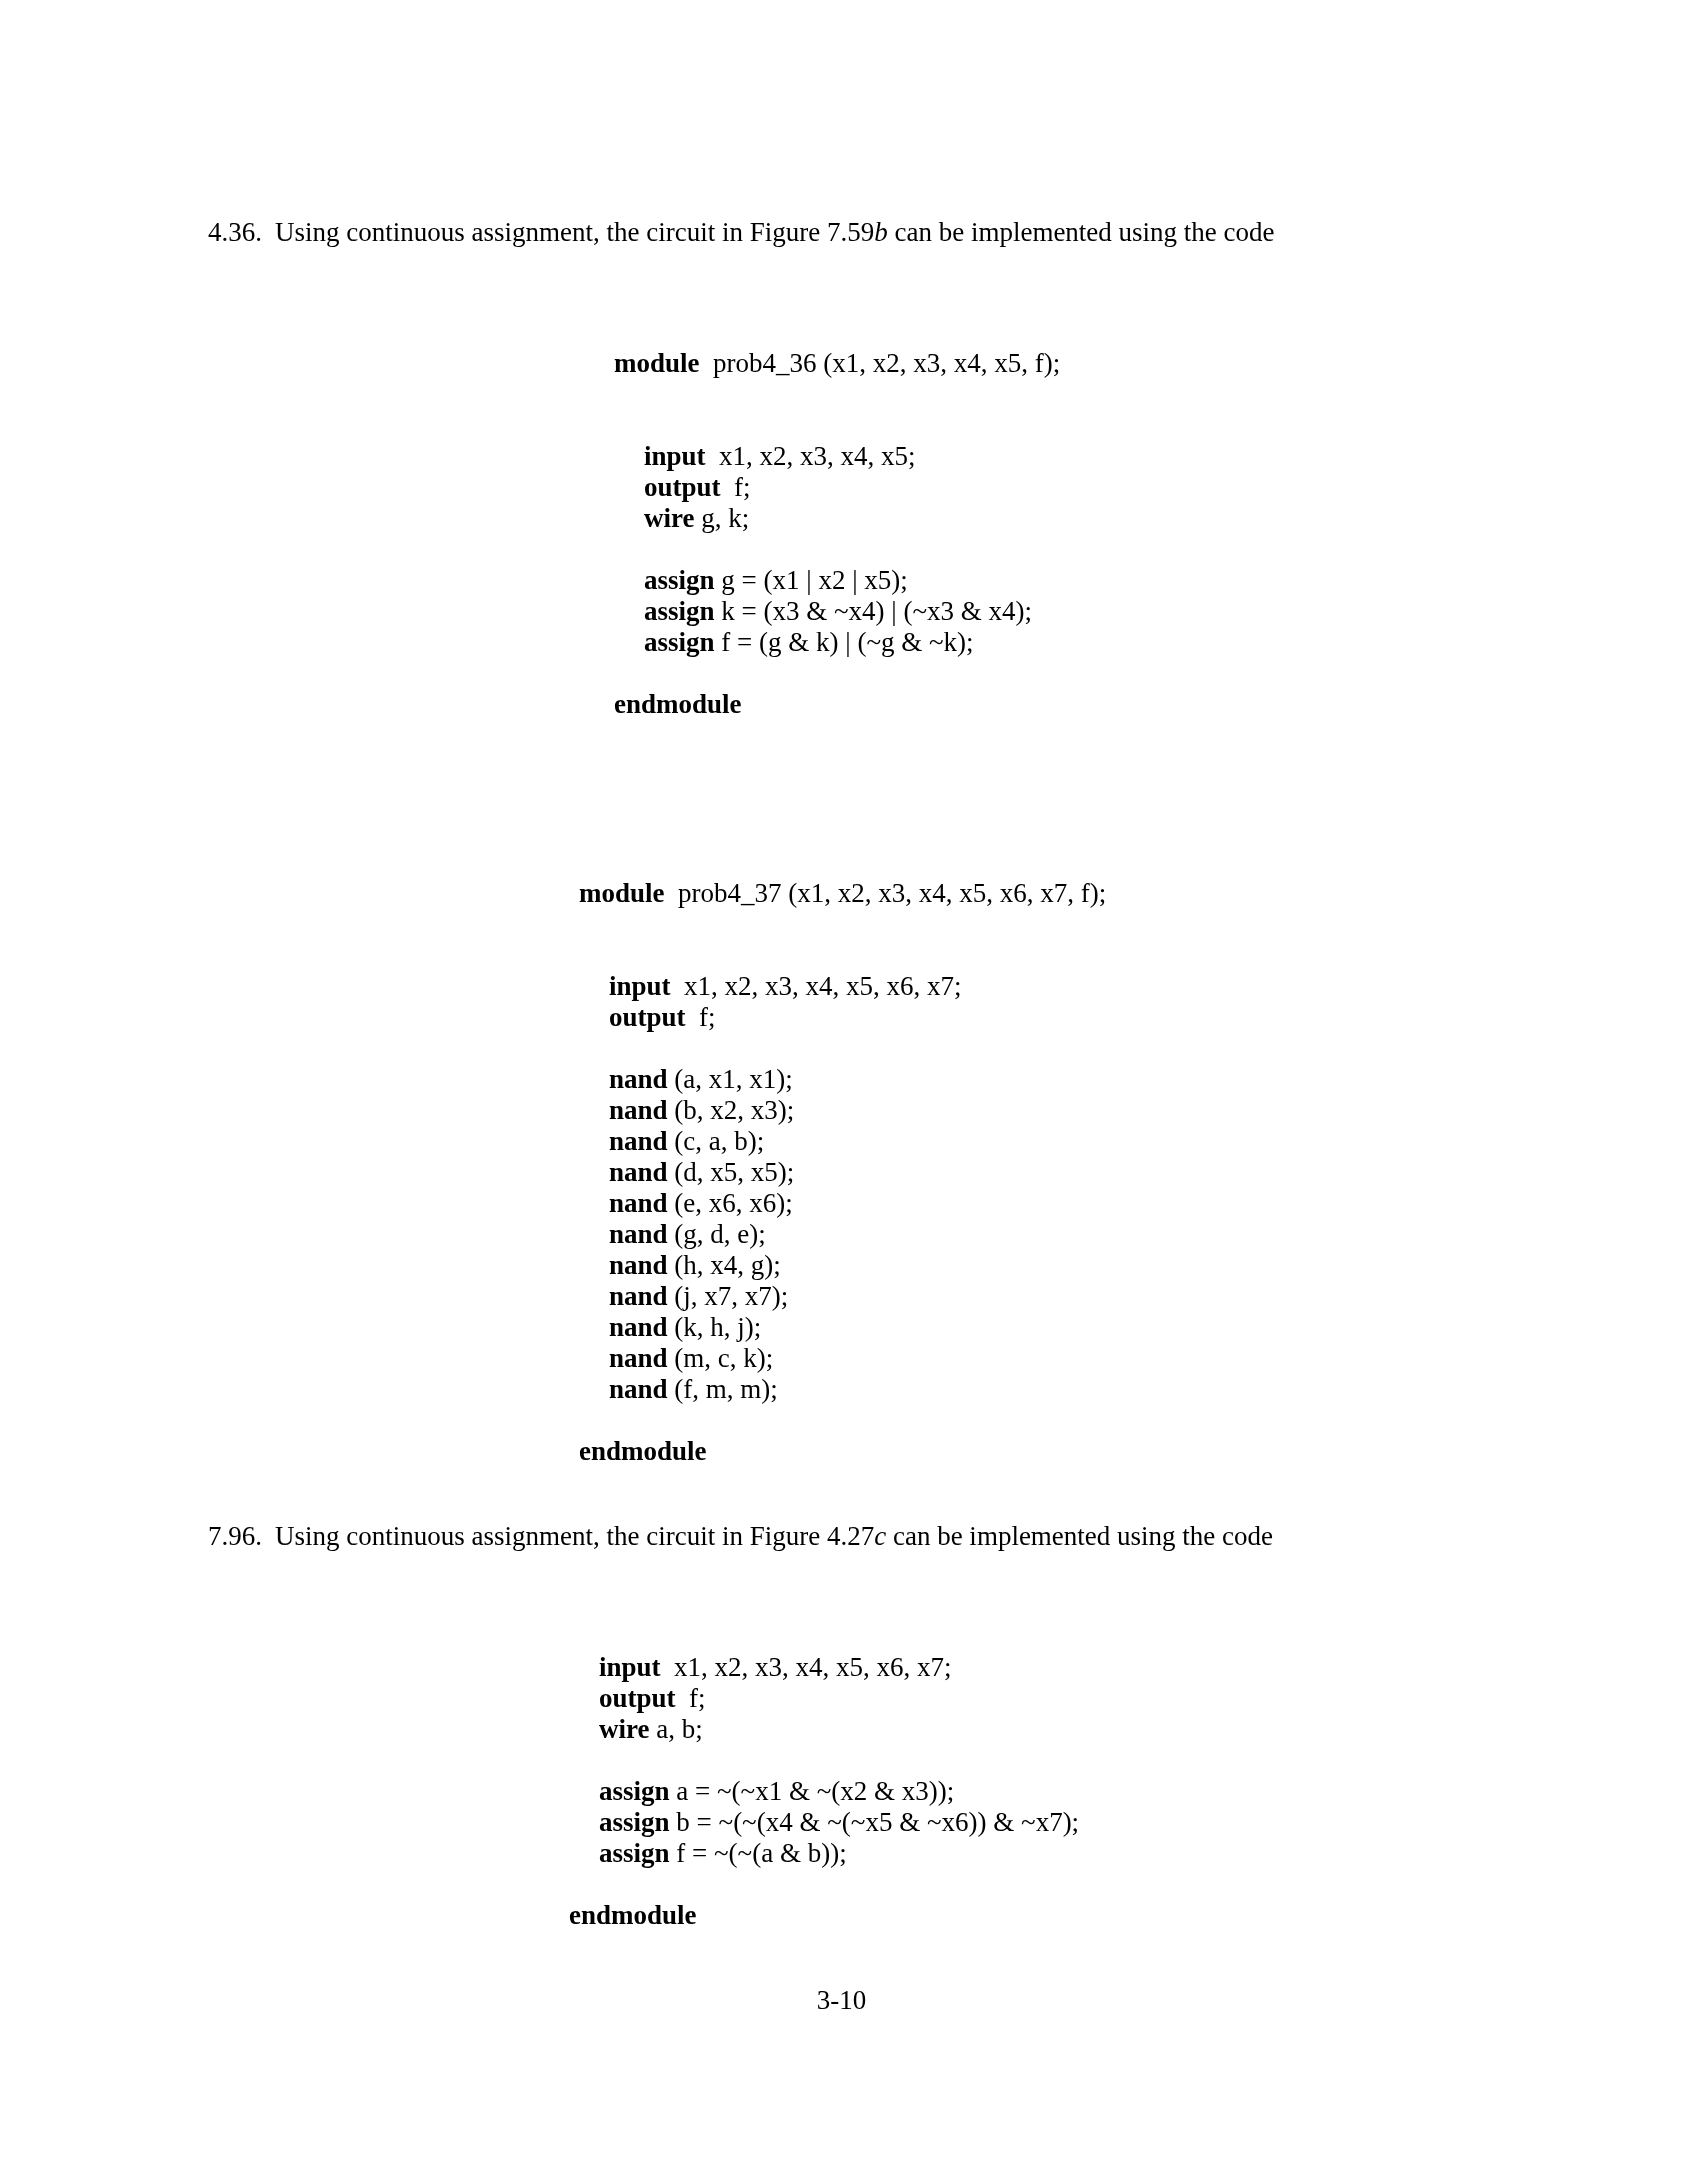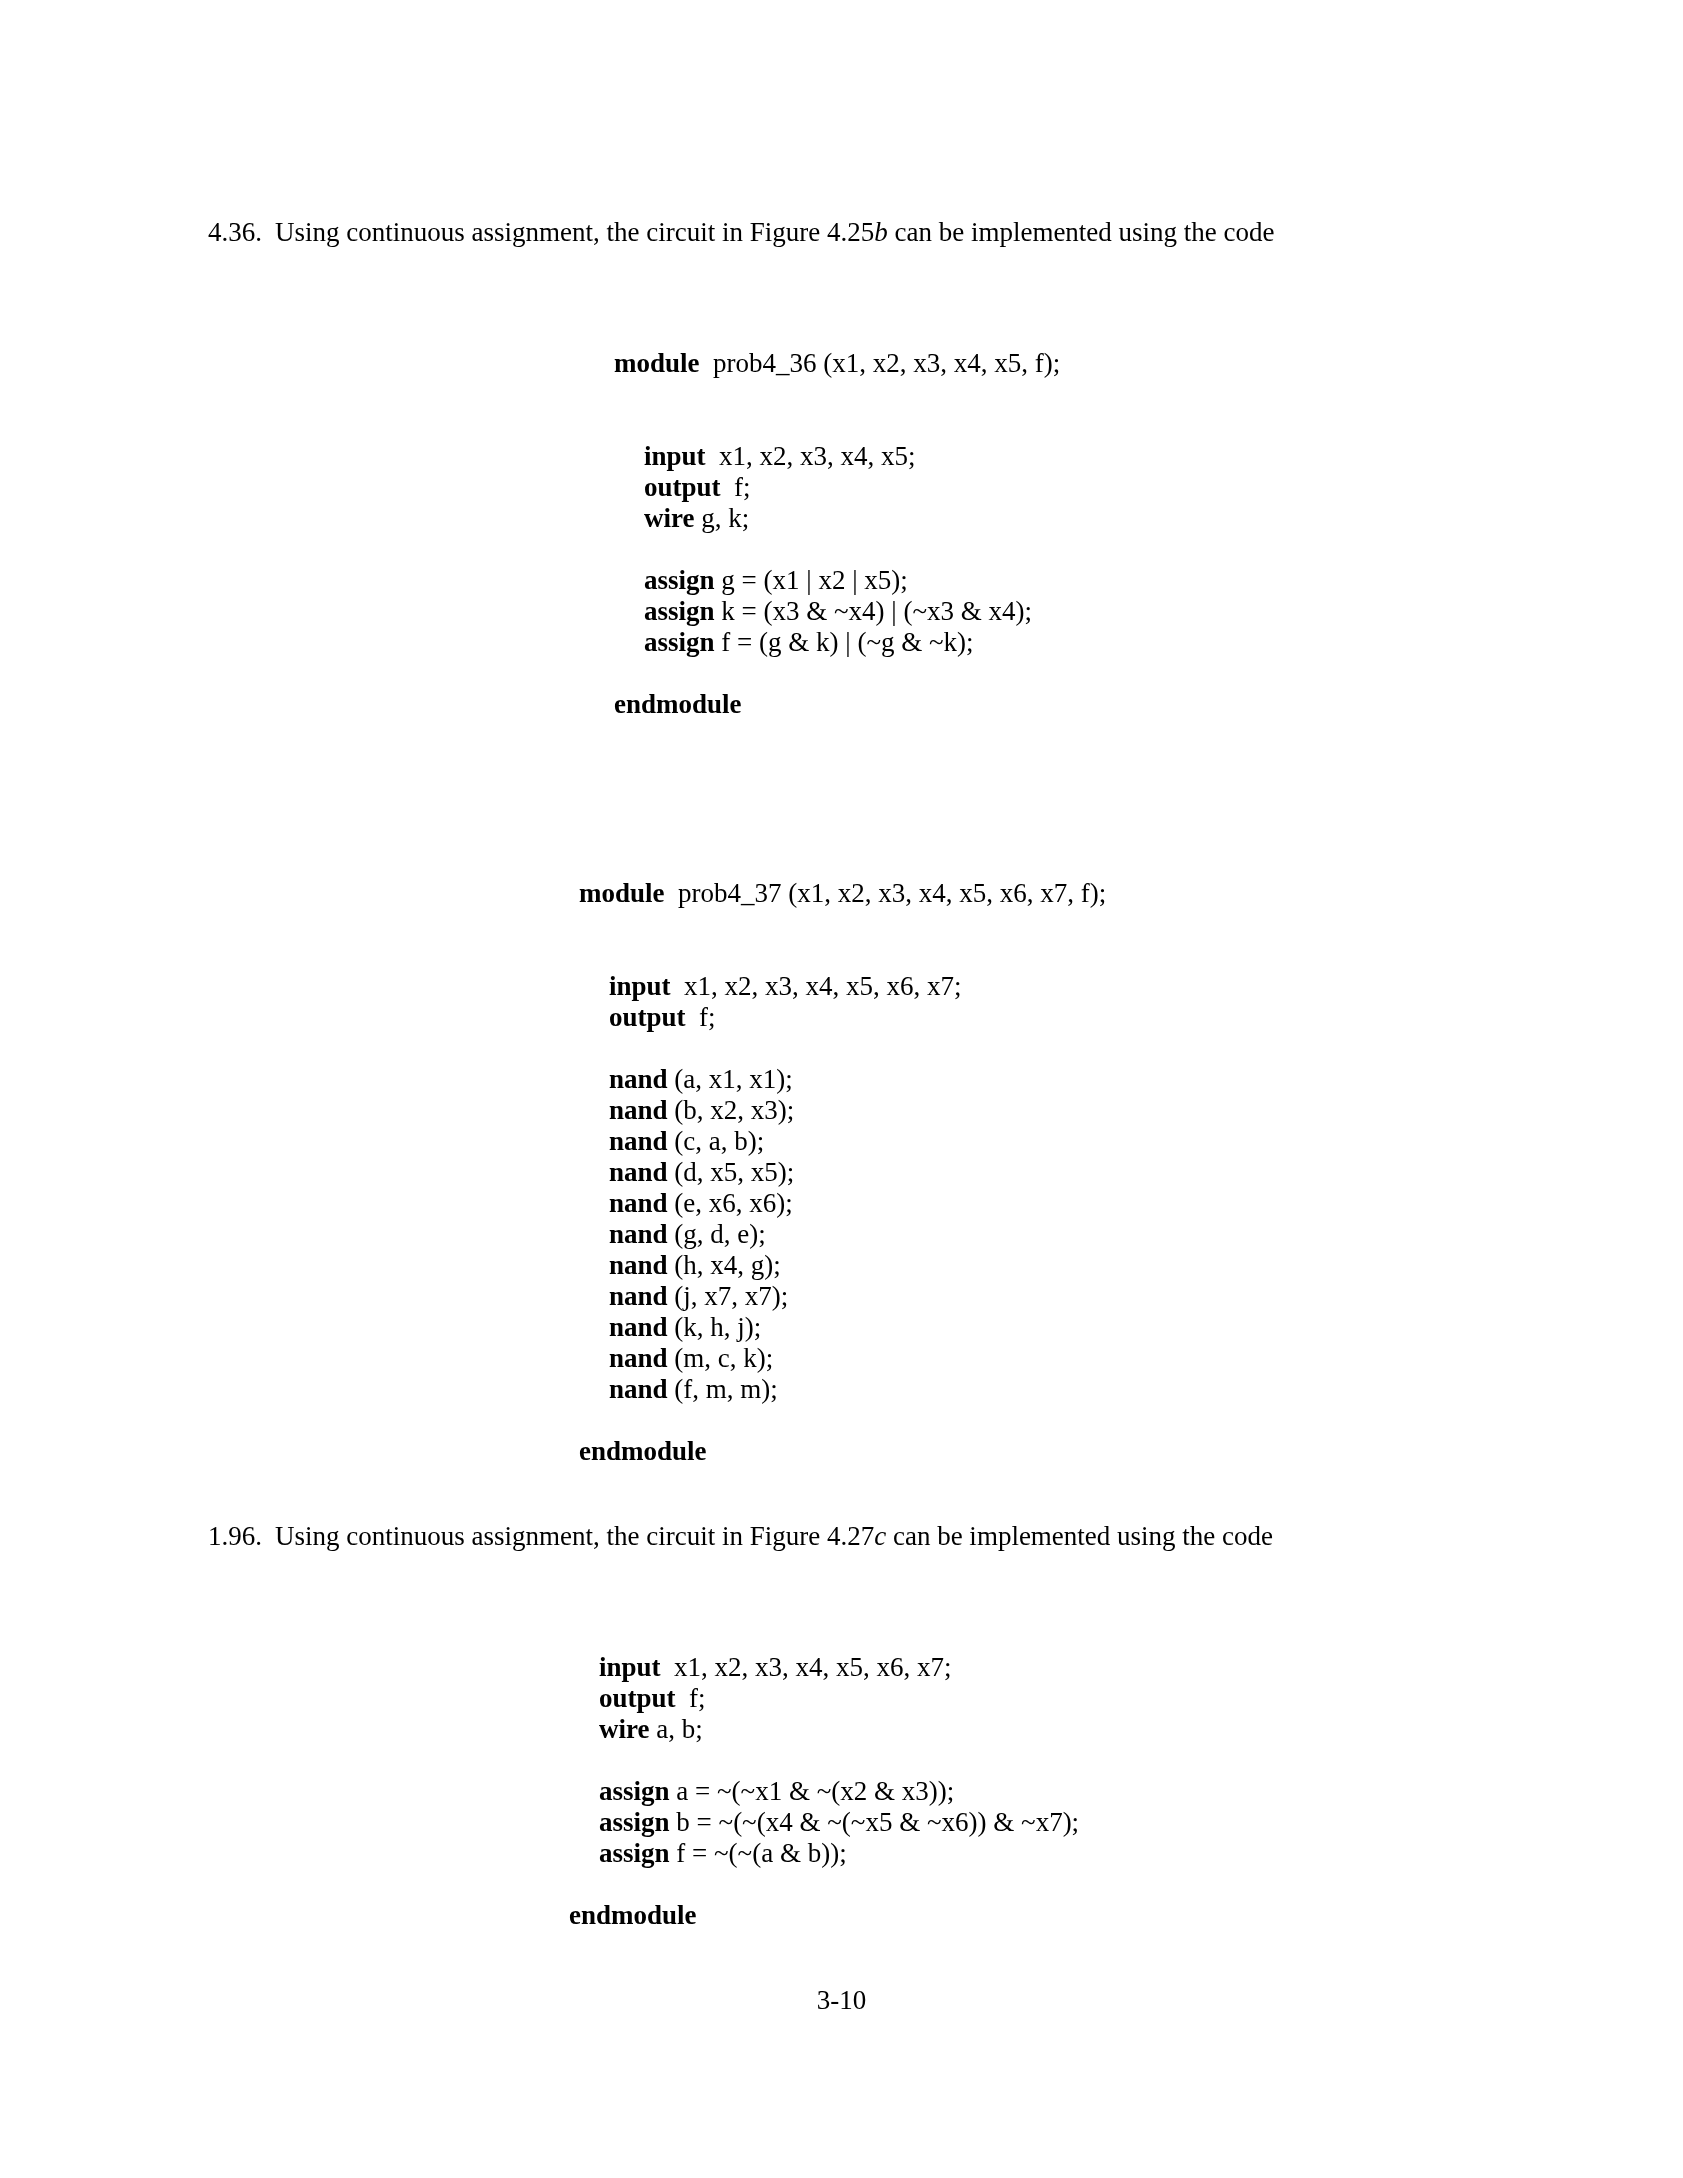--- a/index.html
+++ b/index.html
@@ -75,38 +75,38 @@
   }
 </style>
 </head>
 <body>
 
 <div class="page">
 
   <div class="problem" style="top:216px;">
     <div class="prob-head">
       <span class="prob-num">4.36.</span>
-      <span class="prob-text"><span>Using continuous assignment, the circuit in Figure 4.25</span><span class="it">b</span><span> can be implemented using the code</span></span>
+      <span class="prob-text"><span>Using continuous assignment, the circuit in Figure 7.59</span><span class="it">b</span><span> can be implemented using the code</span></span>
     </div>
     <div class="code" style="margin-left:406px;">
       <div class="ln i0"><span class="kw">module</span><span>  prob4_36 (x1, x2, x3, x4, x5, f);</span></div>
       <div class="code-lines"><div class="ln i1"><span class="kw">input</span><span>  x1, x2, x3, x4, x5;</span></div><div class="ln i1"><span class="kw">output</span><span>  f;</span></div><div class="ln i1"><span class="kw">wire</span><span> g, k;</span></div><div class="blank"></div><div class="ln i1"><span class="kw">assign</span><span> g = (x1 | x2 | x5);</span></div><div class="ln i1"><span class="kw">assign</span><span> k = (x3 &amp; ~x4) | (~x3 &amp; x4);</span></div><div class="ln i1"><span class="kw">assign</span><span> f = (g &amp; k) | (~g &amp; ~k);</span></div><div class="blank"></div><div class="ln i0"><span class="kw">endmodule</span></div></div>
     </div>
   </div>
 
   <div class="problem" style="top:780px;">
     <div class="code" style="margin-left:371px;">
       <div class="ln i0"><span class="kw">module</span><span>  prob4_37 (x1, x2, x3, x4, x5, x6, x7, f);</span></div>
       <div class="code-lines"><div class="ln i1"><span class="kw">input</span><span>  x1, x2, x3, x4, x5, x6, x7;</span></div><div class="ln i1"><span class="kw">output</span><span>  f;</span></div><div class="blank"></div><div class="ln i1"><span class="kw">nand</span><span> (a, x1, x1);</span></div><div class="ln i1"><span class="kw">nand</span><span> (b, x2, x3);</span></div><div class="ln i1"><span class="kw">nand</span><span> (c, a, b);</span></div><div class="ln i1"><span class="kw">nand</span><span> (d, x5, x5);</span></div><div class="ln i1"><span class="kw">nand</span><span> (e, x6, x6);</span></div><div class="ln i1"><span class="kw">nand</span><span> (g, d, e);</span></div><div class="ln i1"><span class="kw">nand</span><span> (h, x4, g);</span></div><div class="ln i1"><span class="kw">nand</span><span> (j, x7, x7);</span></div><div class="ln i1"><span class="kw">nand</span><span> (k, h, j);</span></div><div class="ln i1"><span class="kw">nand</span><span> (m, c, k);</span></div><div class="ln i1"><span class="kw">nand</span><span> (f, m, m);</span></div><div class="blank"></div><div class="ln i0"><span class="kw">endmodule</span></div></div>
     </div>
   </div>
 
   <div class="problem" style="top:1520px;">
     <div class="prob-head">
-      <span class="prob-num">1.96.</span>
+      <span class="prob-num">7.96.</span>
       <span class="prob-text"><span>Using continuous assignment, the circuit in Figure 4.27</span><span class="it">c</span><span> can be implemented using the code</span></span>
     </div>
     <div class="code" style="margin-left:361px;">
       <div class="code-lines"><div class="ln i1"><span class="kw">input</span><span>  x1, x2, x3, x4, x5, x6, x7;</span></div><div class="ln i1"><span class="kw">output</span><span>  f;</span></div><div class="ln i1"><span class="kw">wire</span><span> a, b;</span></div><div class="blank"></div><div class="ln i1"><span class="kw">assign</span><span> a = ~(~x1 &amp; ~(x2 &amp; x3));</span></div><div class="ln i1"><span class="kw">assign</span><span> b = ~(~(x4 &amp; ~(~x5 &amp; ~x6)) &amp; ~x7);</span></div><div class="ln i1"><span class="kw">assign</span><span> f = ~(~(a &amp; b));</span></div><div class="blank"></div><div class="ln i0"><span class="kw">endmodule</span></div></div>
     </div>
   </div>
 
   <div class="footer">
     <span>3-10</span>
   </div>

